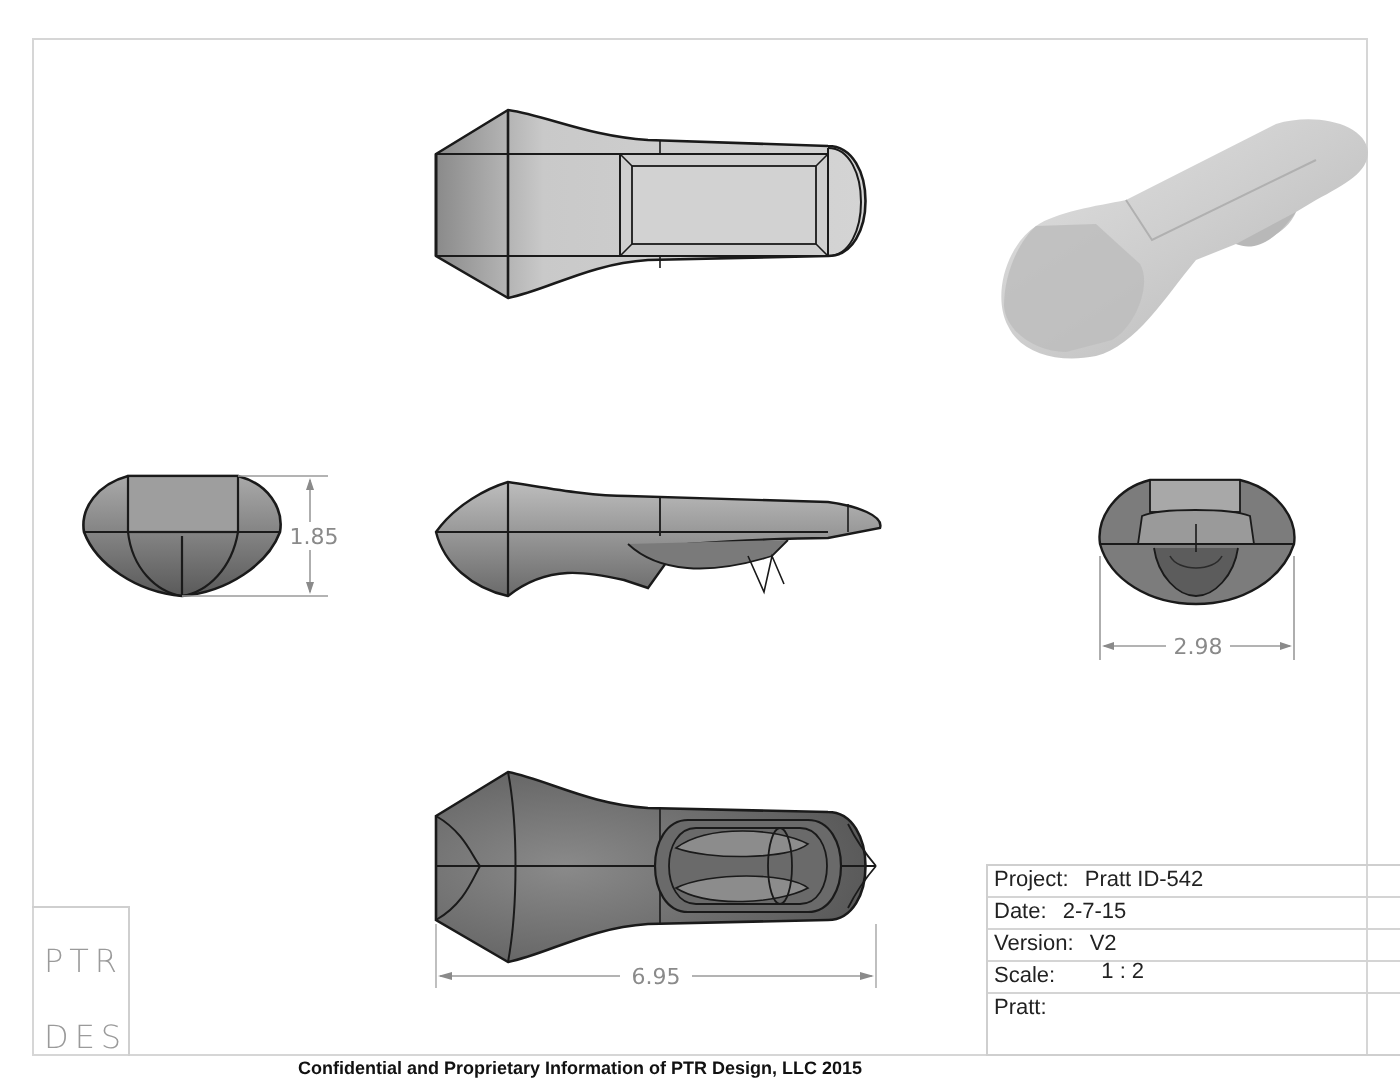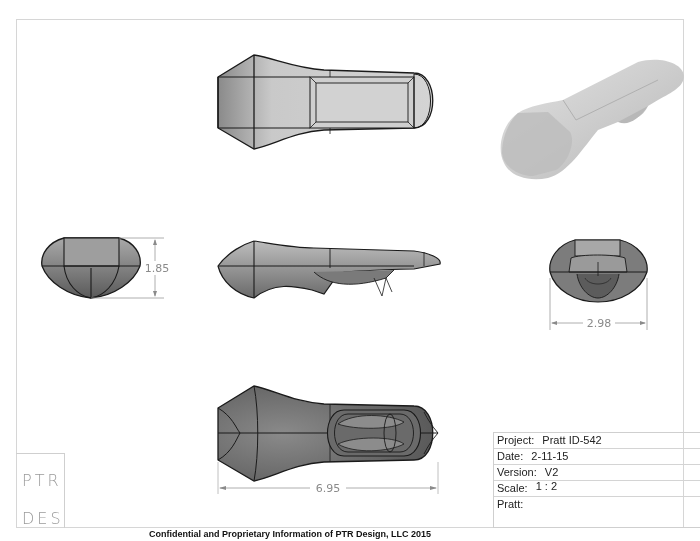--- a/index.html
+++ b/index.html
@@ -159,29 +159,29 @@
   <span class="logo-line">IGN</span>
 </div>
 
 <div class="title-block">
   <div class="tb-row">
     <span class="tb-label">Project:</span>
     <span>Pratt ID-542</span>
   </div>
   <div class="tb-row">
     <span class="tb-label">Date:</span>
-    <span>2-11-15</span>
+    <span>2-7-15</span>
   </div>
   <div class="tb-row">
     <span class="tb-label">Version:</span>
     <span>V2</span>
   </div>
   <div class="tb-row">
     <span class="tb-label">Scale:</span>
-    <span style="position:relative; top:-2px;">1 : 2</span>
+    <span style="position:relative; top:-2px;margin-left:15px;">1 : 2</span>
   </div>
   <div class="tb-row">
     <span class="tb-label">Pratt:</span>
     <span></span>
   </div>
 </div>
 
 <div class="footer">Confidential and Proprietary Information of PTR Design, LLC 2015</div>
 
 </body></html>

